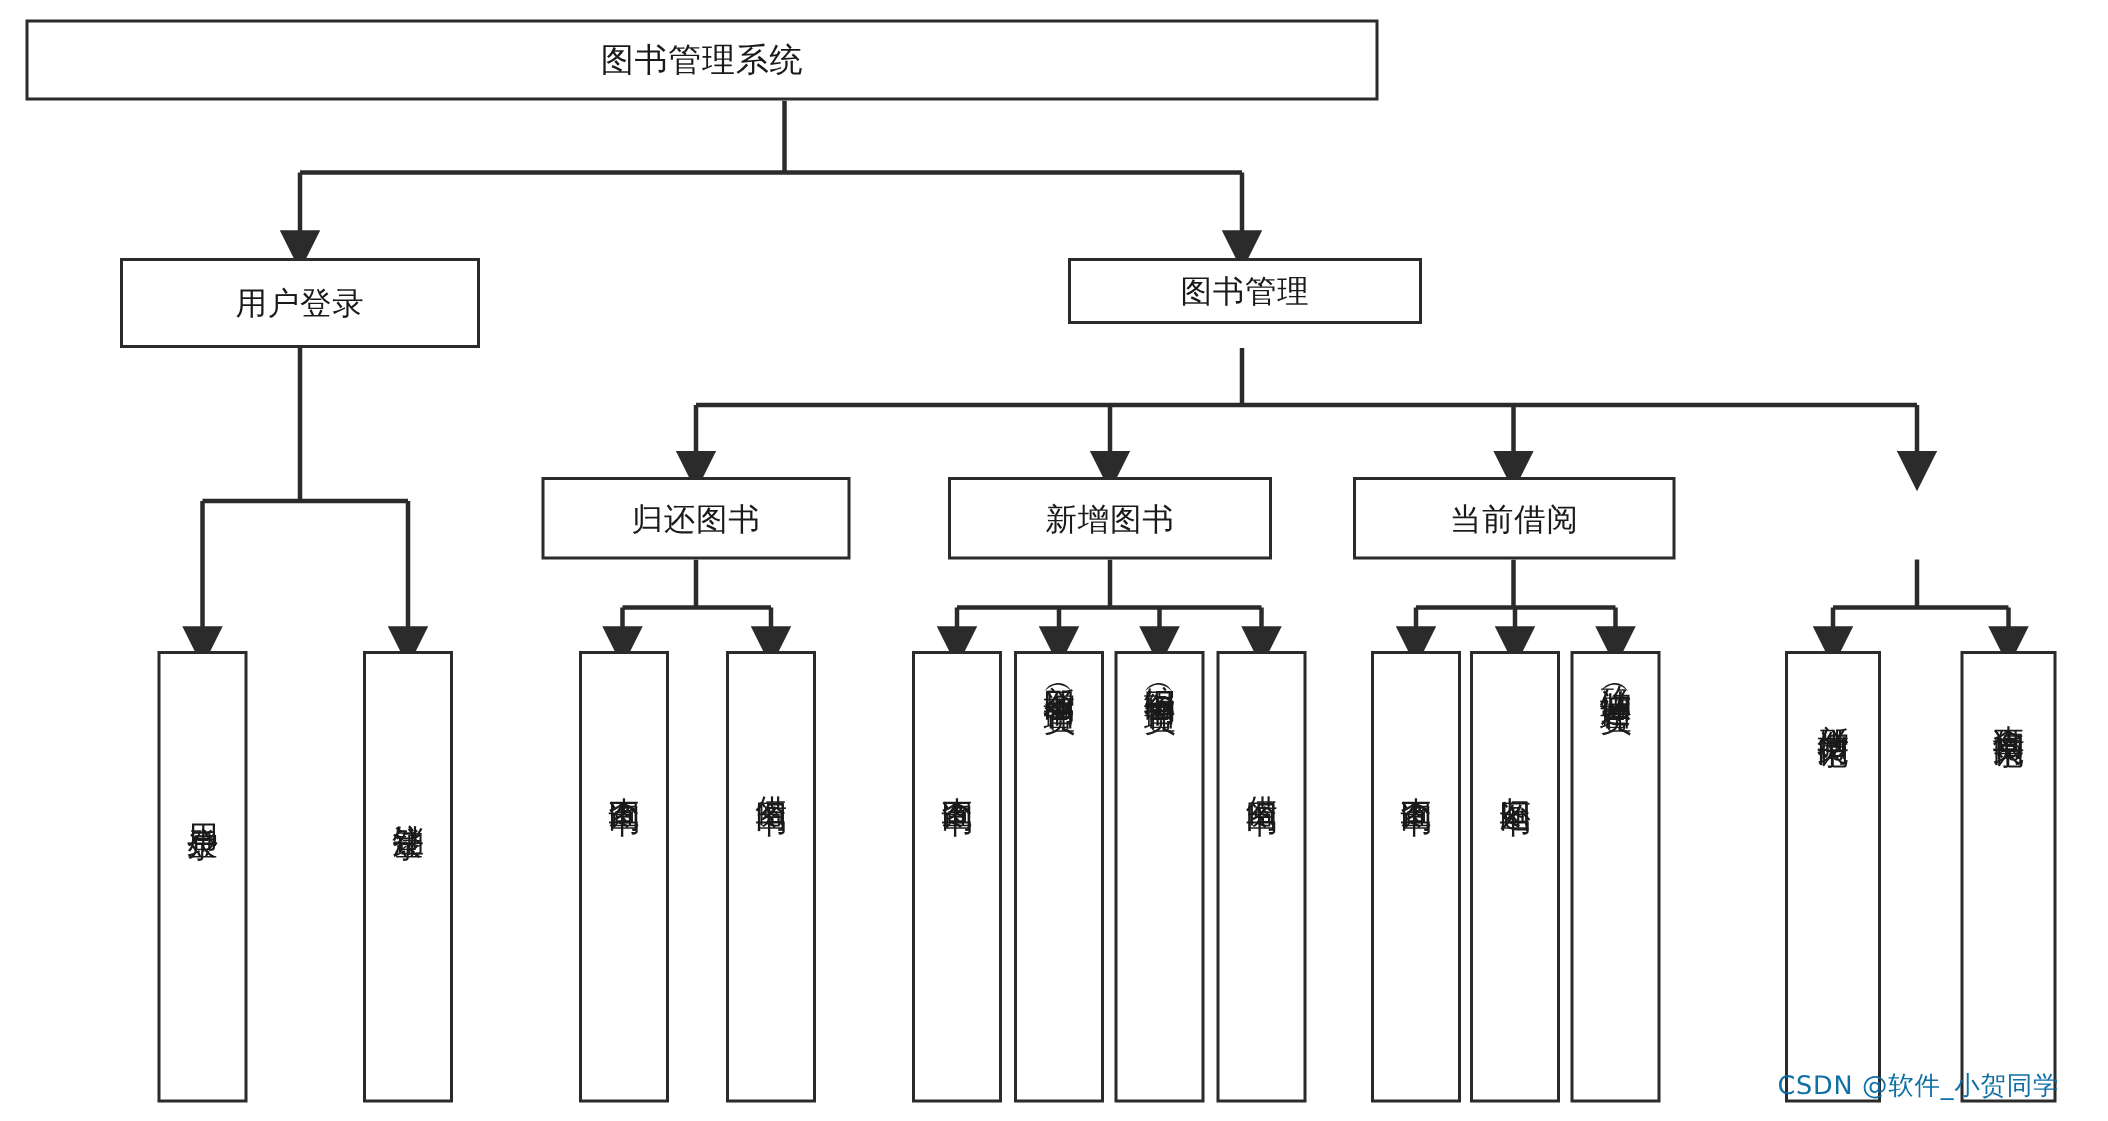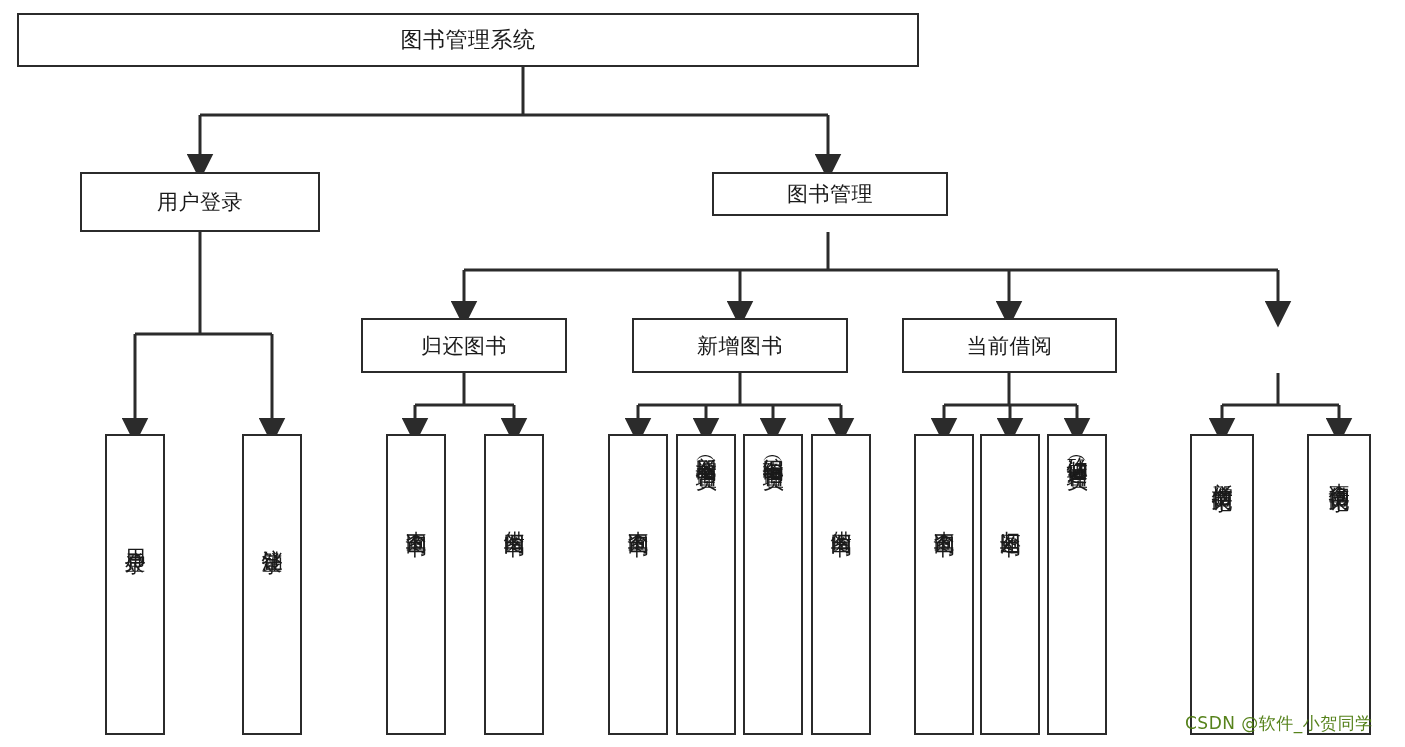--- a/index.html
+++ b/index.html
@@ -66,21 +66,21 @@
     display: block;
   }
   .leaf.center .vtext {
     margin-top: 0;
   }
   .watermark {
     position: absolute;
     left: 1185px;
     top: 712px;
     font-size: 17px;
-    color: #4d7c0f;
+    color: #0369a1;
     opacity: 0.95;
     white-space: nowrap;
     letter-spacing: 0.5px;
   }
 </style>
 </head>
 <body>
 
 <div id="canvas">
 

